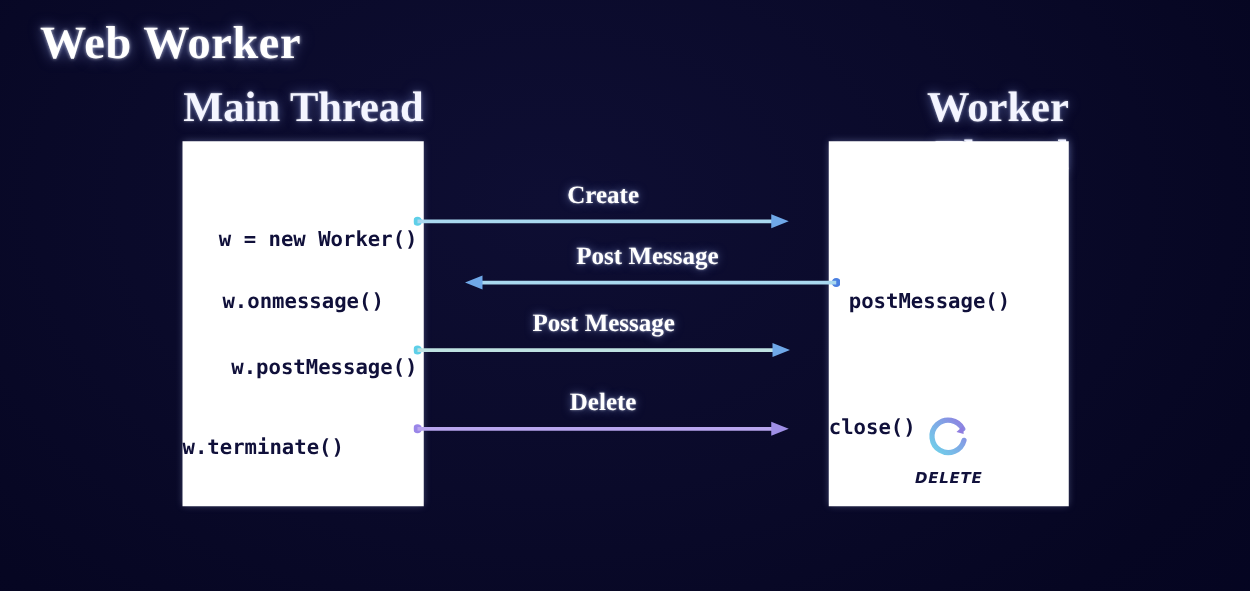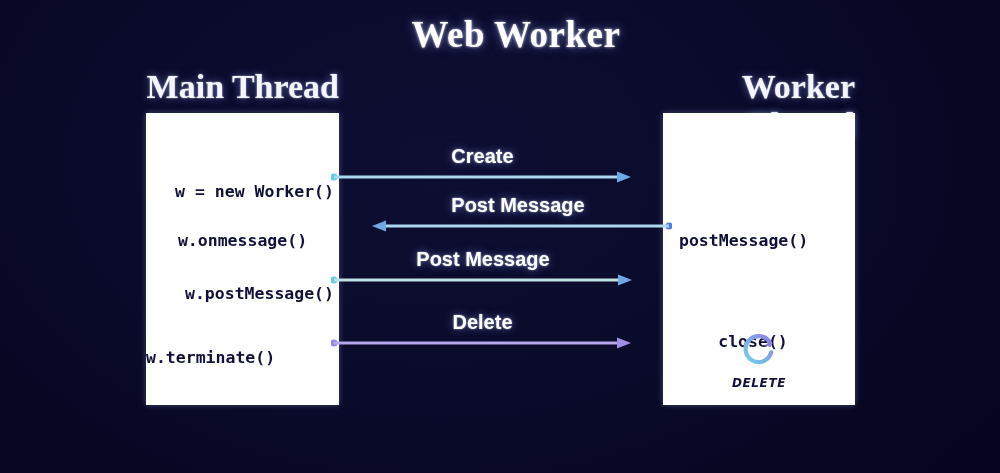--- a/index.html
+++ b/index.html
@@ -17,21 +17,21 @@
     font-family: "Liberation Sans", sans-serif;
     -webkit-font-smoothing: antialiased;
   }
 
   
   .title {
     position: absolute;
     left: 0;
     right: 0;
     top: 13px;
-    text-align: center;
+    text-align: left;
     font-family: "Liberation Serif", serif;
     font-weight: bold;
     font-size: 37px;
     letter-spacing: 0.5px;
     color: #ffffff;
     text-shadow: 0 0 11px rgba(150,170,255,0.55), 0 0 3px rgba(255,255,255,0.75);
     margin-left: 32px;
   }
   .col-title {
     position: absolute;
@@ -68,21 +68,21 @@
     margin-top: 16px;
   }
 
   #code-create    { left: 146px; width: 188px; top: 166px; text-align: right; }
   #code-onmsg     { left: 146px; width: 193px; top: 215px; text-align: center; }
   #code-postmsg   { left: 146px; width: 188px; top: 268px; text-align: right; }
   #code-terminate { left: 146px; width: 185px; top: 332px; }
 
   #code-w-postmsg { left: 679px; width: 176px; top: 215px; text-align: left; }
   #code-w-onmsg   { left: 663px; width: 192px; top: 269px; text-align: center; }
-  #code-w-close   { left: 663px; width: 180px; top: 316px; text-align: center; }
+  #code-w-close   { left: 663px; width: 180px; top: 316px; }
 
   
   #delete-badge {
     position: absolute;
     left: 663px;
     width: 192px;
     top: 330px;
     text-align: center;
   }
   #delete-icon {
@@ -105,21 +105,21 @@
   .arrow-row {
     position: absolute;
     height: 44px;
   }
   .arrow-label {
     position: absolute;
     left: 0;
     right: 0;
     top: 0;
     text-align: center;
-    font-family: Liberation Sans, sans-serif;
+    font-family: Liberation Serif, serif;
     font-weight: bold;
     font-size: 20px;
     color: #ffffff;
     text-shadow: 0 0 8px rgba(150,175,255,0.55), 0 0 2px rgba(255,255,255,0.6);
   }
   .arrow-svg {
     position: absolute;
     left: 0;
     top: 24px;
     display: block;

